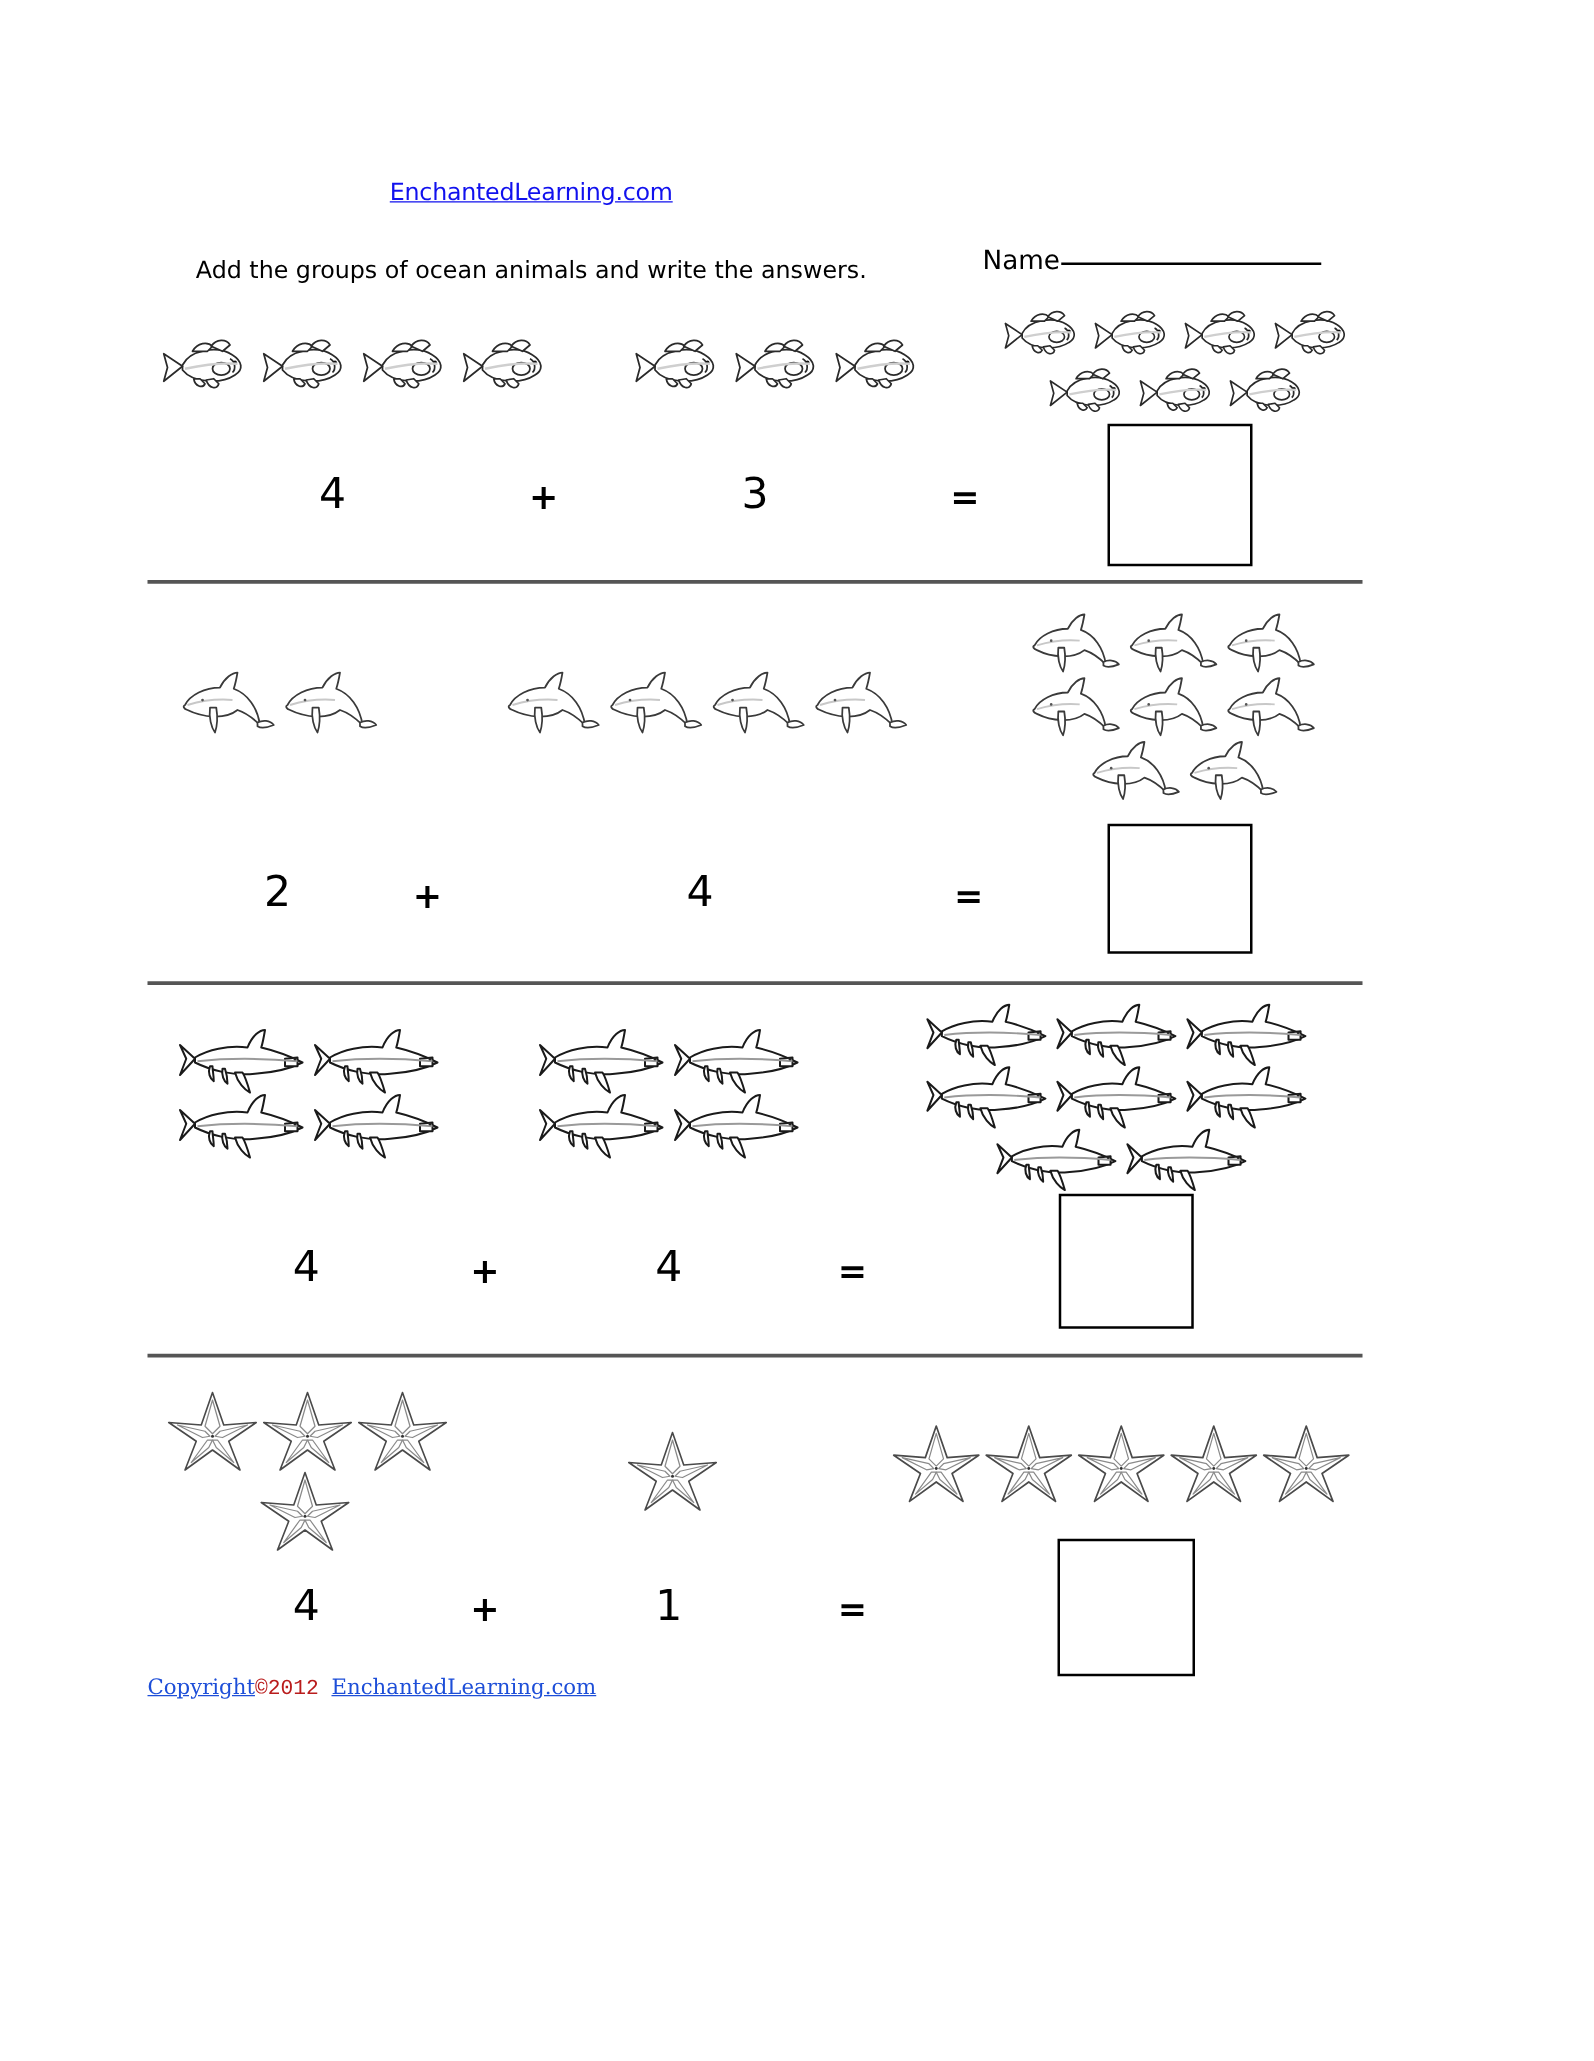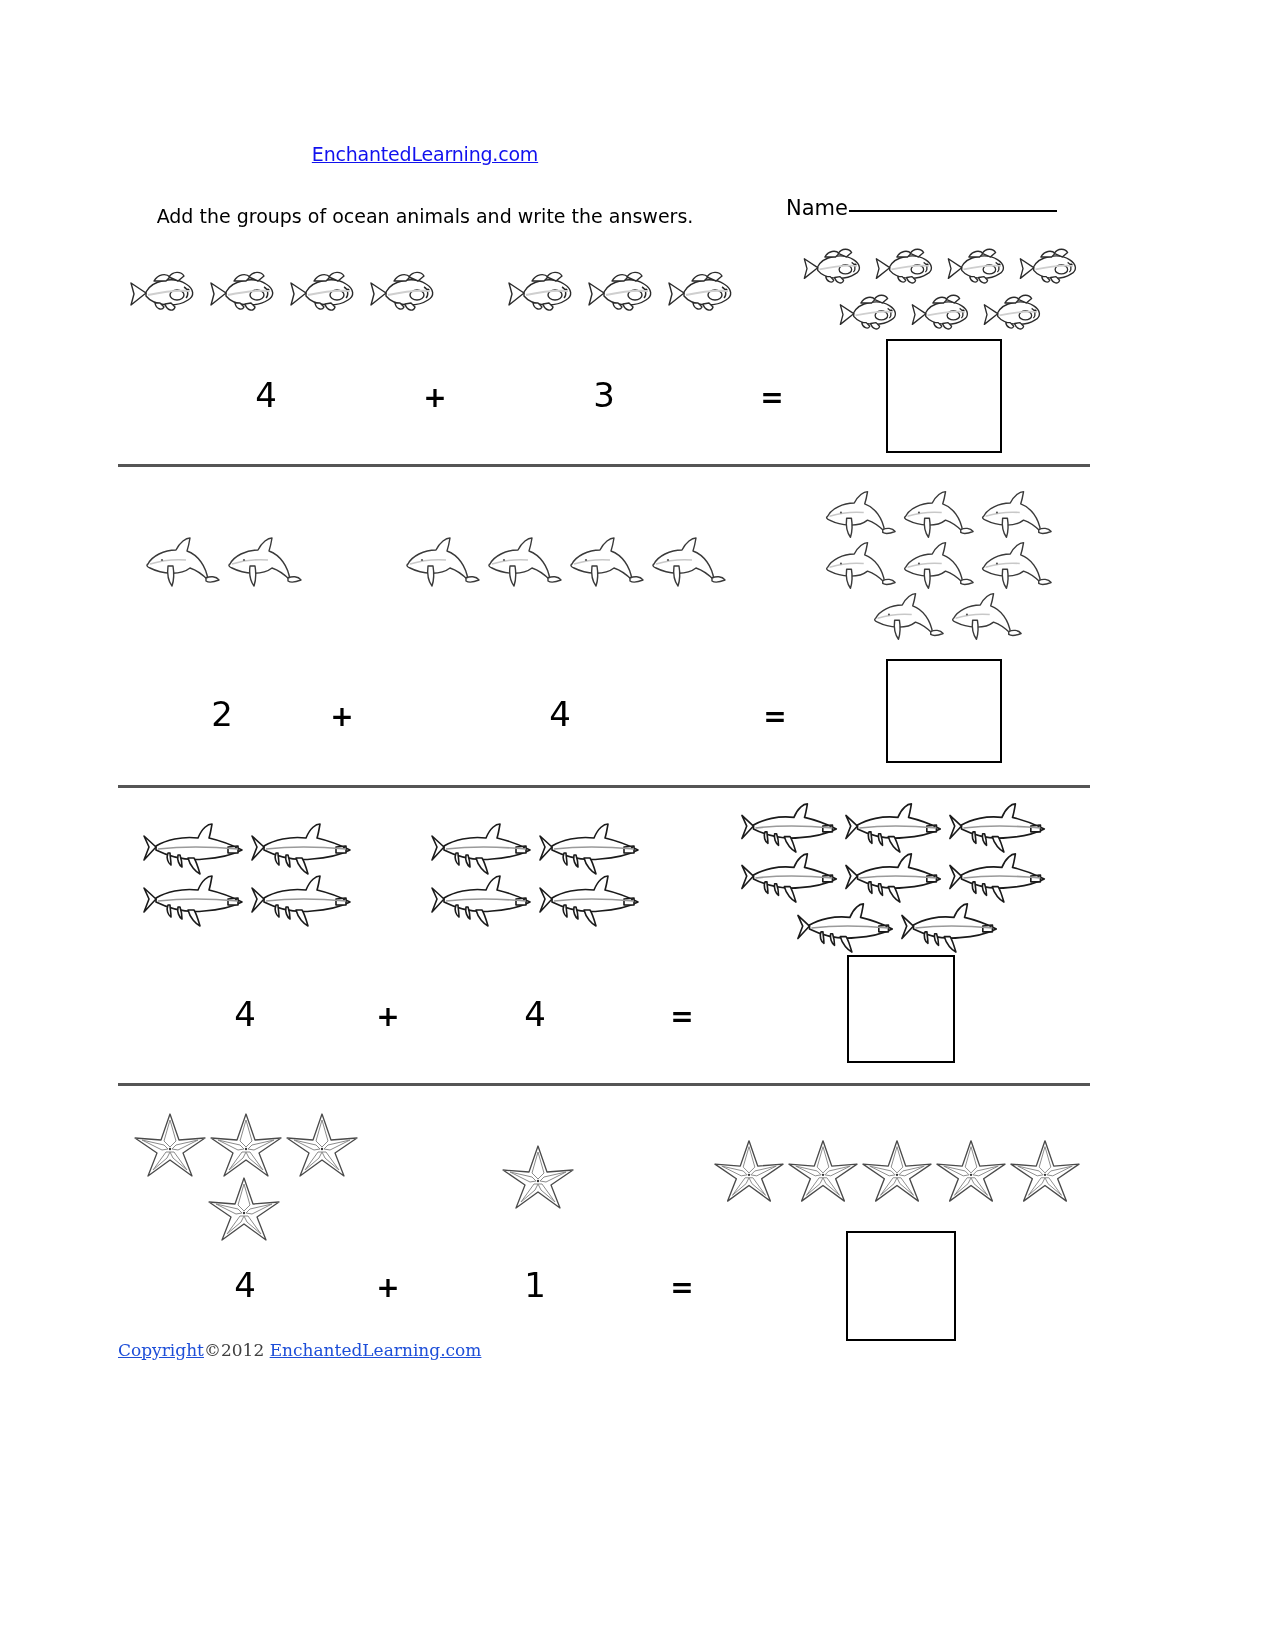--- a/index.html
+++ b/index.html
@@ -123,21 +123,21 @@
     position: absolute;
     left: 118px;
     top: 1340px;
     font-family: "DejaVu Serif", serif;
     font-size: 17px;
   }
   .footer a {
     color: #1d4ed8;
     text-decoration: underline;
   }
-  .footer .plain { color: #404040; }
+  .footer .plain { color: #b91c1c; font-family: Liberation Mono, monospace; }
 
   svg { display: block; }
 </style>
 </head>
 <body>
 
 <div class="page">
 
   <div class="site-link-wrap">
     <a class="site-link" href="#">EnchantedLearning.com</a>

